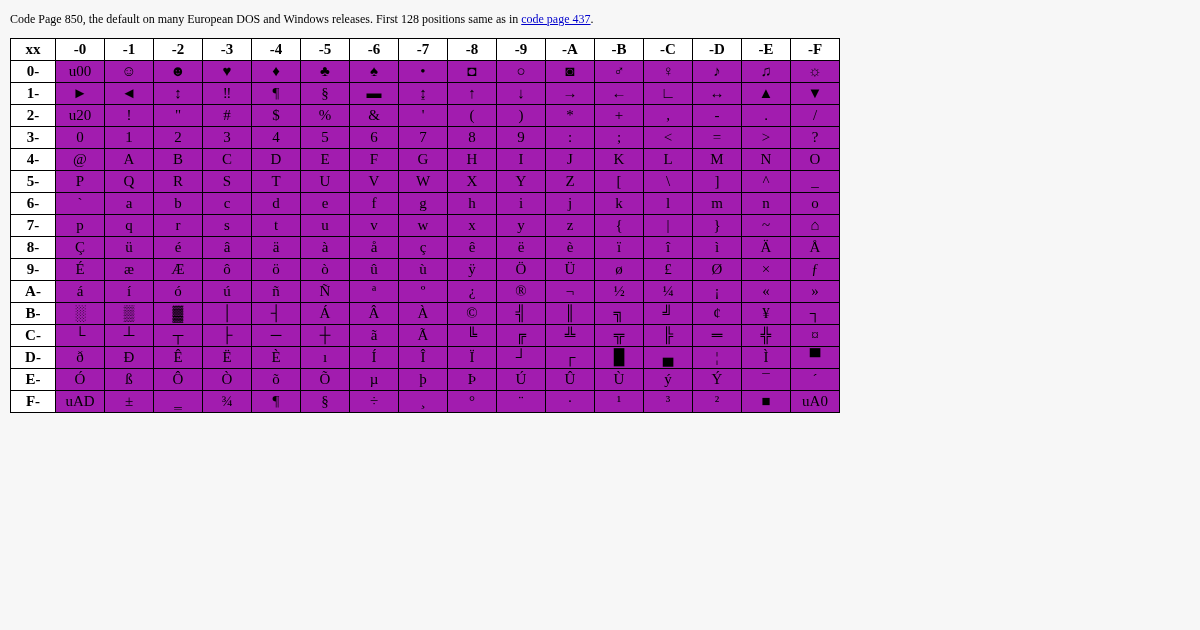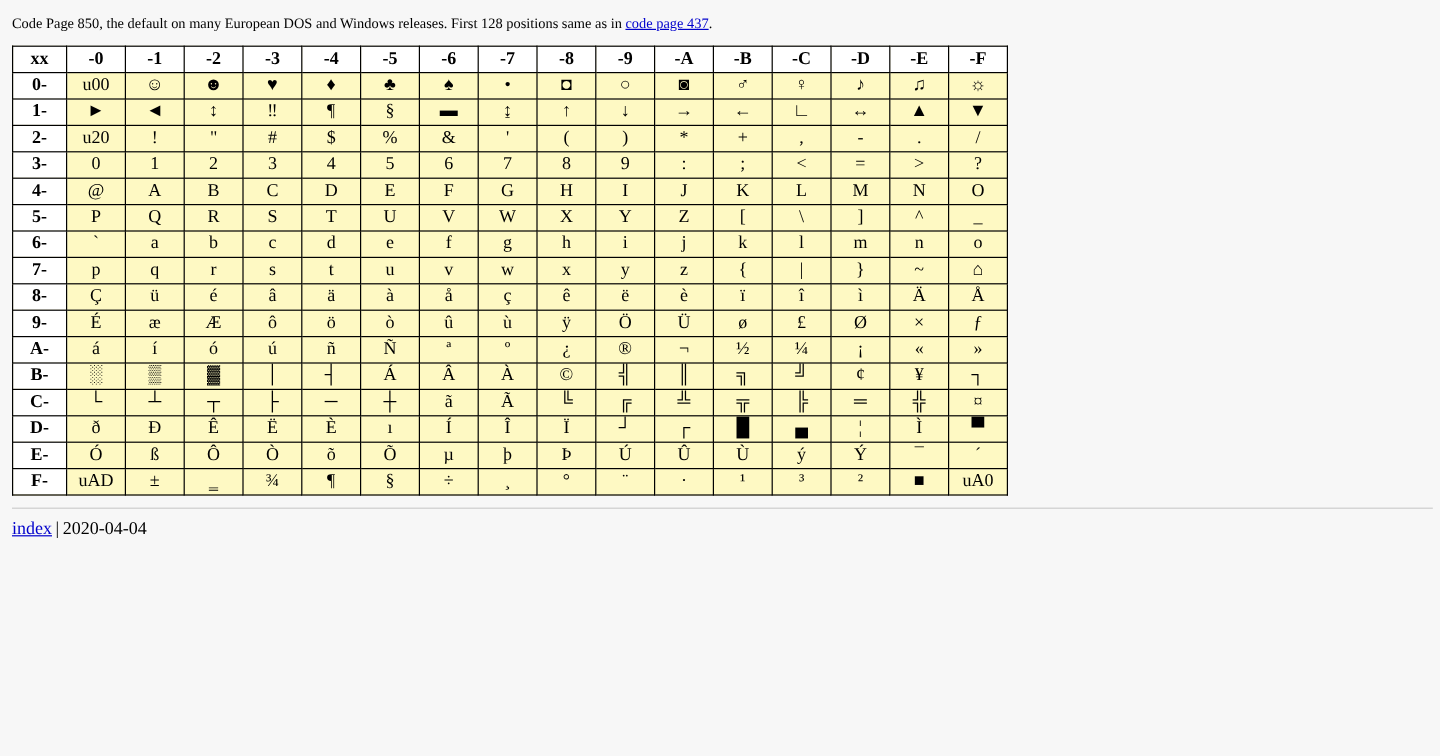--- a/index.html
+++ b/index.html
@@ -25,21 +25,21 @@
     margin: 2px 0 10px 2px;
   }
   a.link {
     color: #0000cc;
     text-decoration: underline;
   }
   table.cp {
     border-collapse: collapse;
     border: 1px solid #000;
     margin-left: 2px;
-    background: #fef9c3;
+    background: #a21caf;
     table-layout: fixed;
   }
   table.cp td, table.cp th {
     border: 1px solid #000;
     text-align: center;
     vertical-align: middle;
     height: 19px;
     padding: 1px 0;
     font-family: "Liberation Serif", "DejaVu Serif", serif;
     font-size: 15px;
@@ -395,17 +395,14 @@
         <td class="cell">·</td>
         <td class="cell">¹</td>
         <td class="cell">³</td>
         <td class="cell">²</td>
         <td class="cell">■</td>
         <td class="cell">uA0</td>
       </tr>
     </tbody>
   </table>
 
-  <div class="footer">
-    <a class="link" href="#">index</a><span class="sep">|</span><span>2020-04-04</span>
-  </div>
 
 </div>
 
 </body></html>

